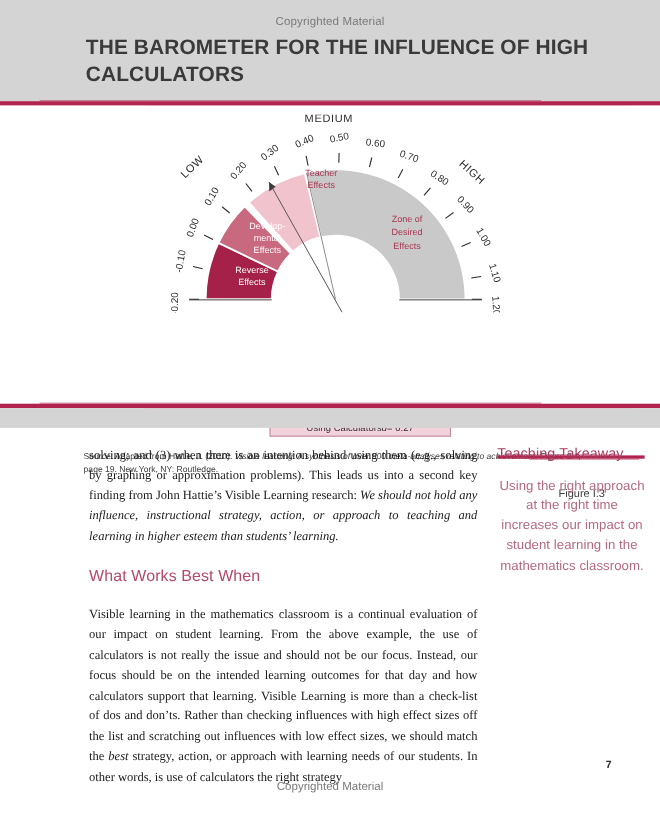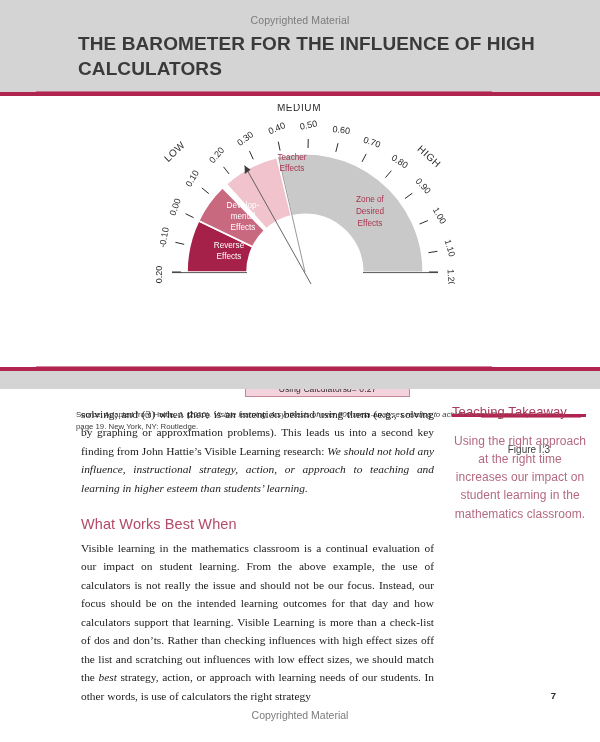--- a/index.html
+++ b/index.html
@@ -144,21 +144,21 @@
     color: #1a1a1a;
     text-align: justify;
   }
   .body-col p { margin: 0 0 2px 0; }
   .body-col p.tight { margin-bottom: 12px; }
   .body-col i { font-style: italic; }
   .sec-heading {
     font-family: "Liberation Sans", sans-serif;
     font-size: 14.5px;
     color: #b44a6a;
-    margin: 16px 0 2px 0;
+    margin: 16px 0 13px 0;
     font-weight: normal;
     letter-spacing: .1px;
   }
 
   
   .sidebar {
     position: absolute;
     left: 452px;
     top: 404px;
     width: 136px;

